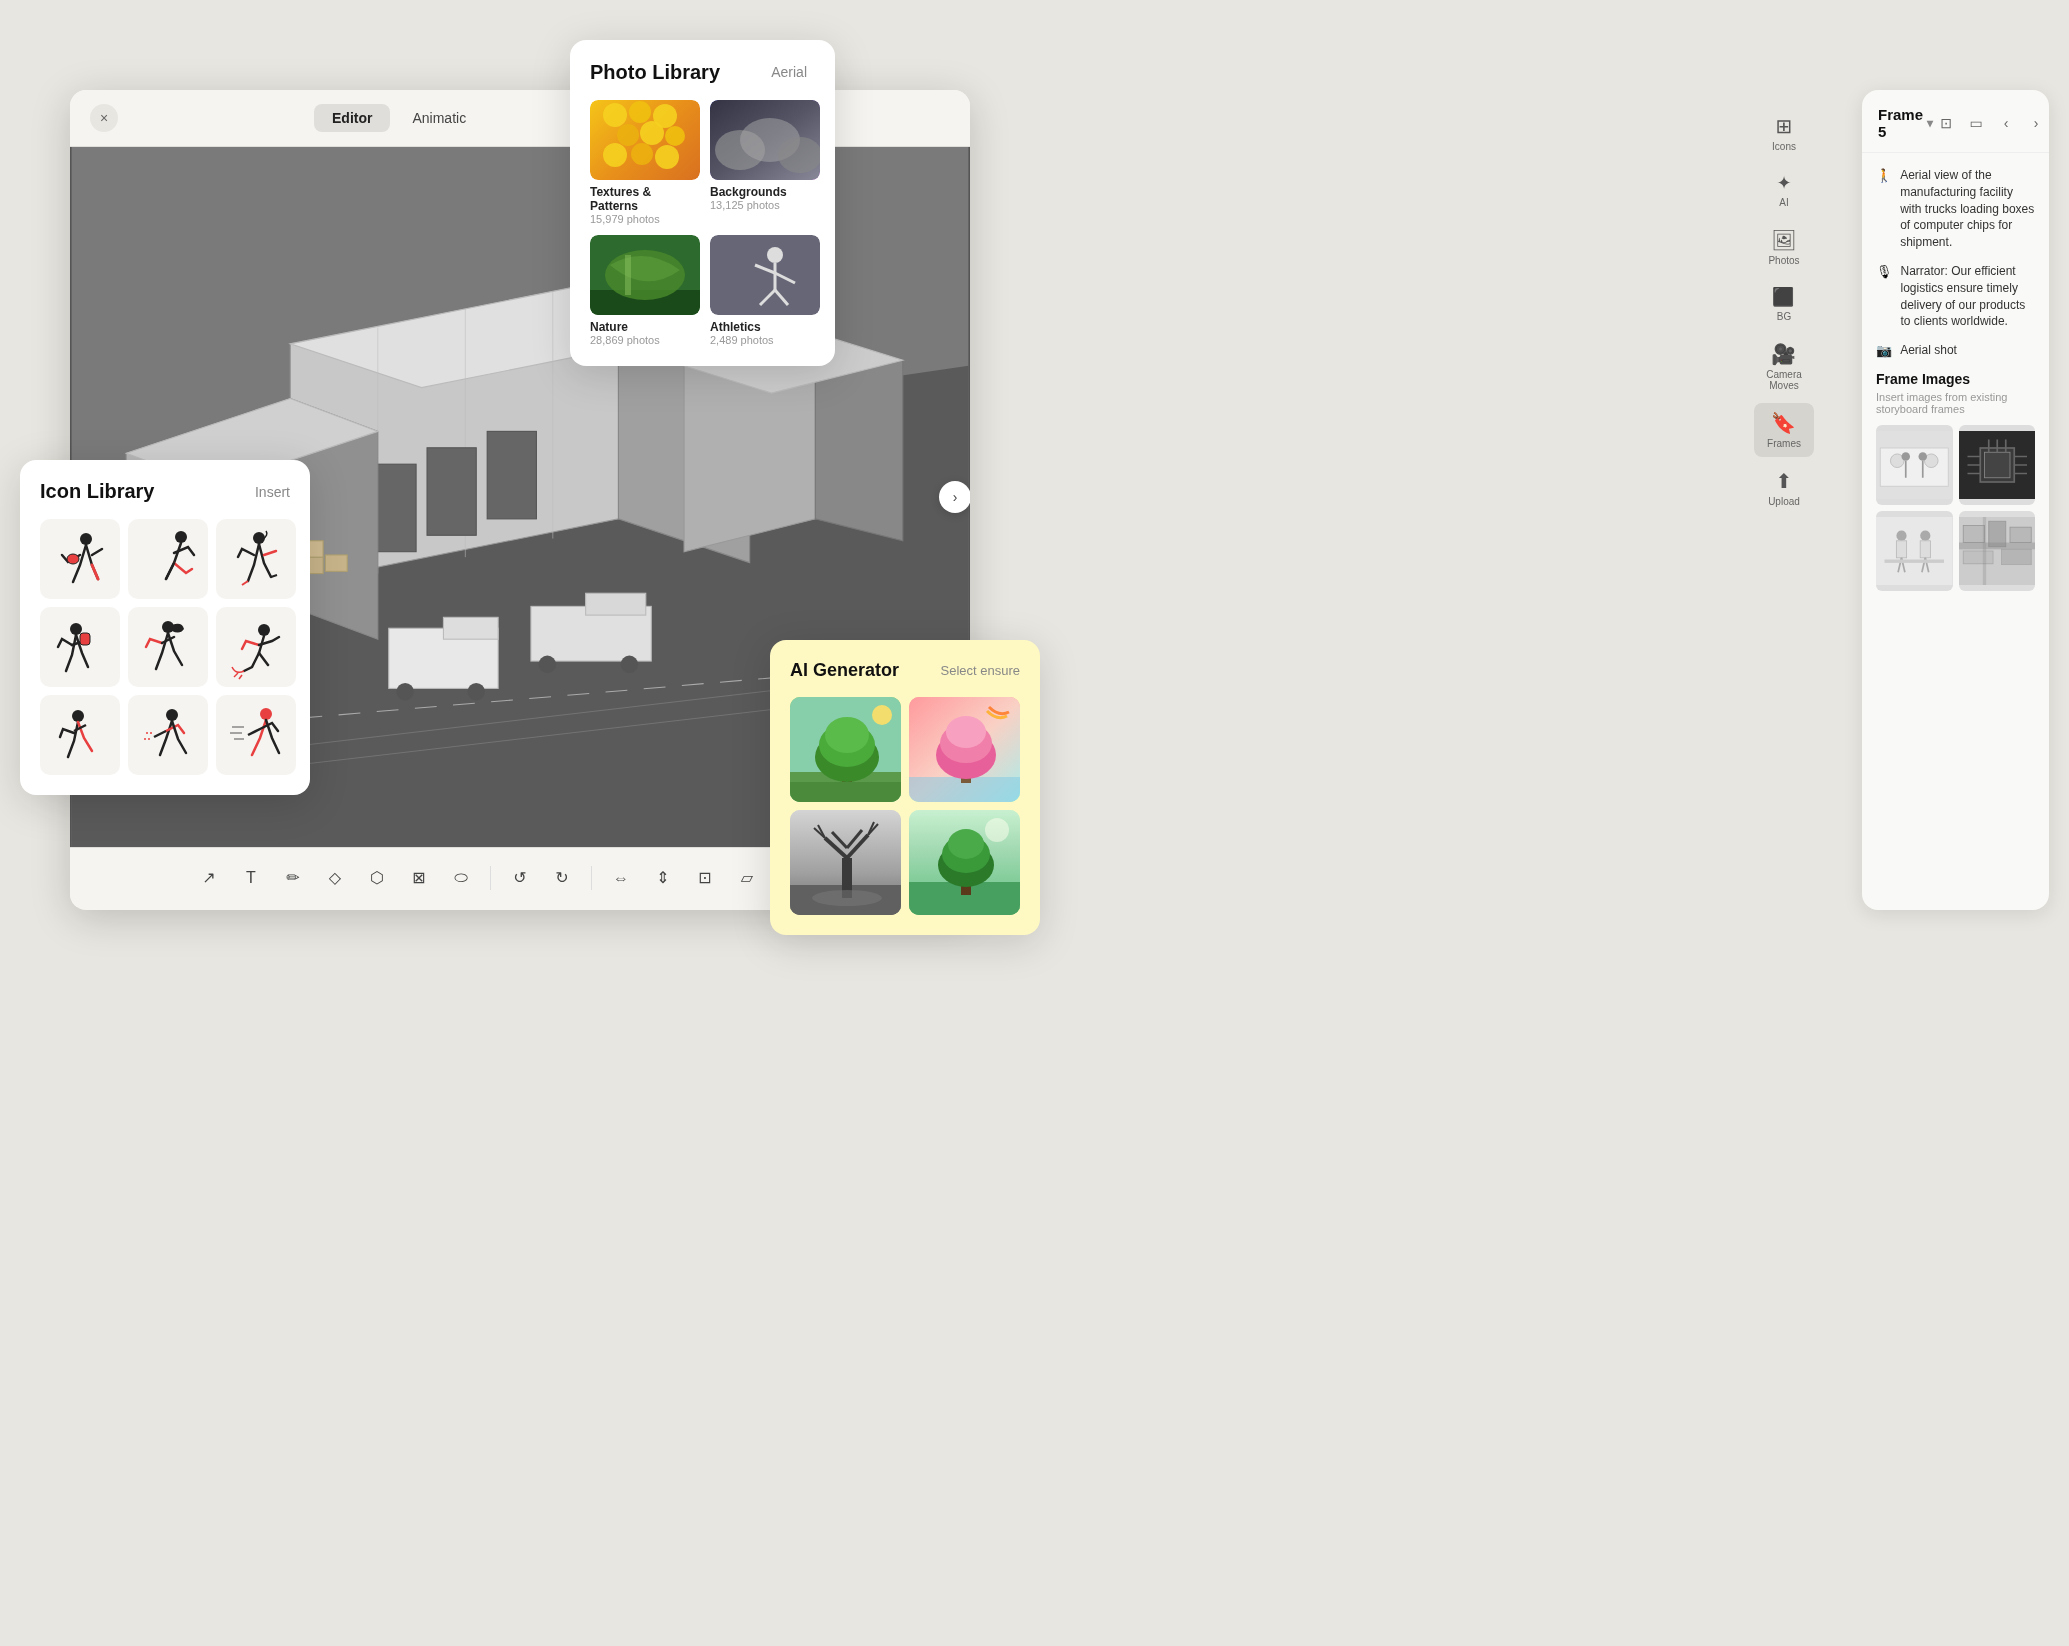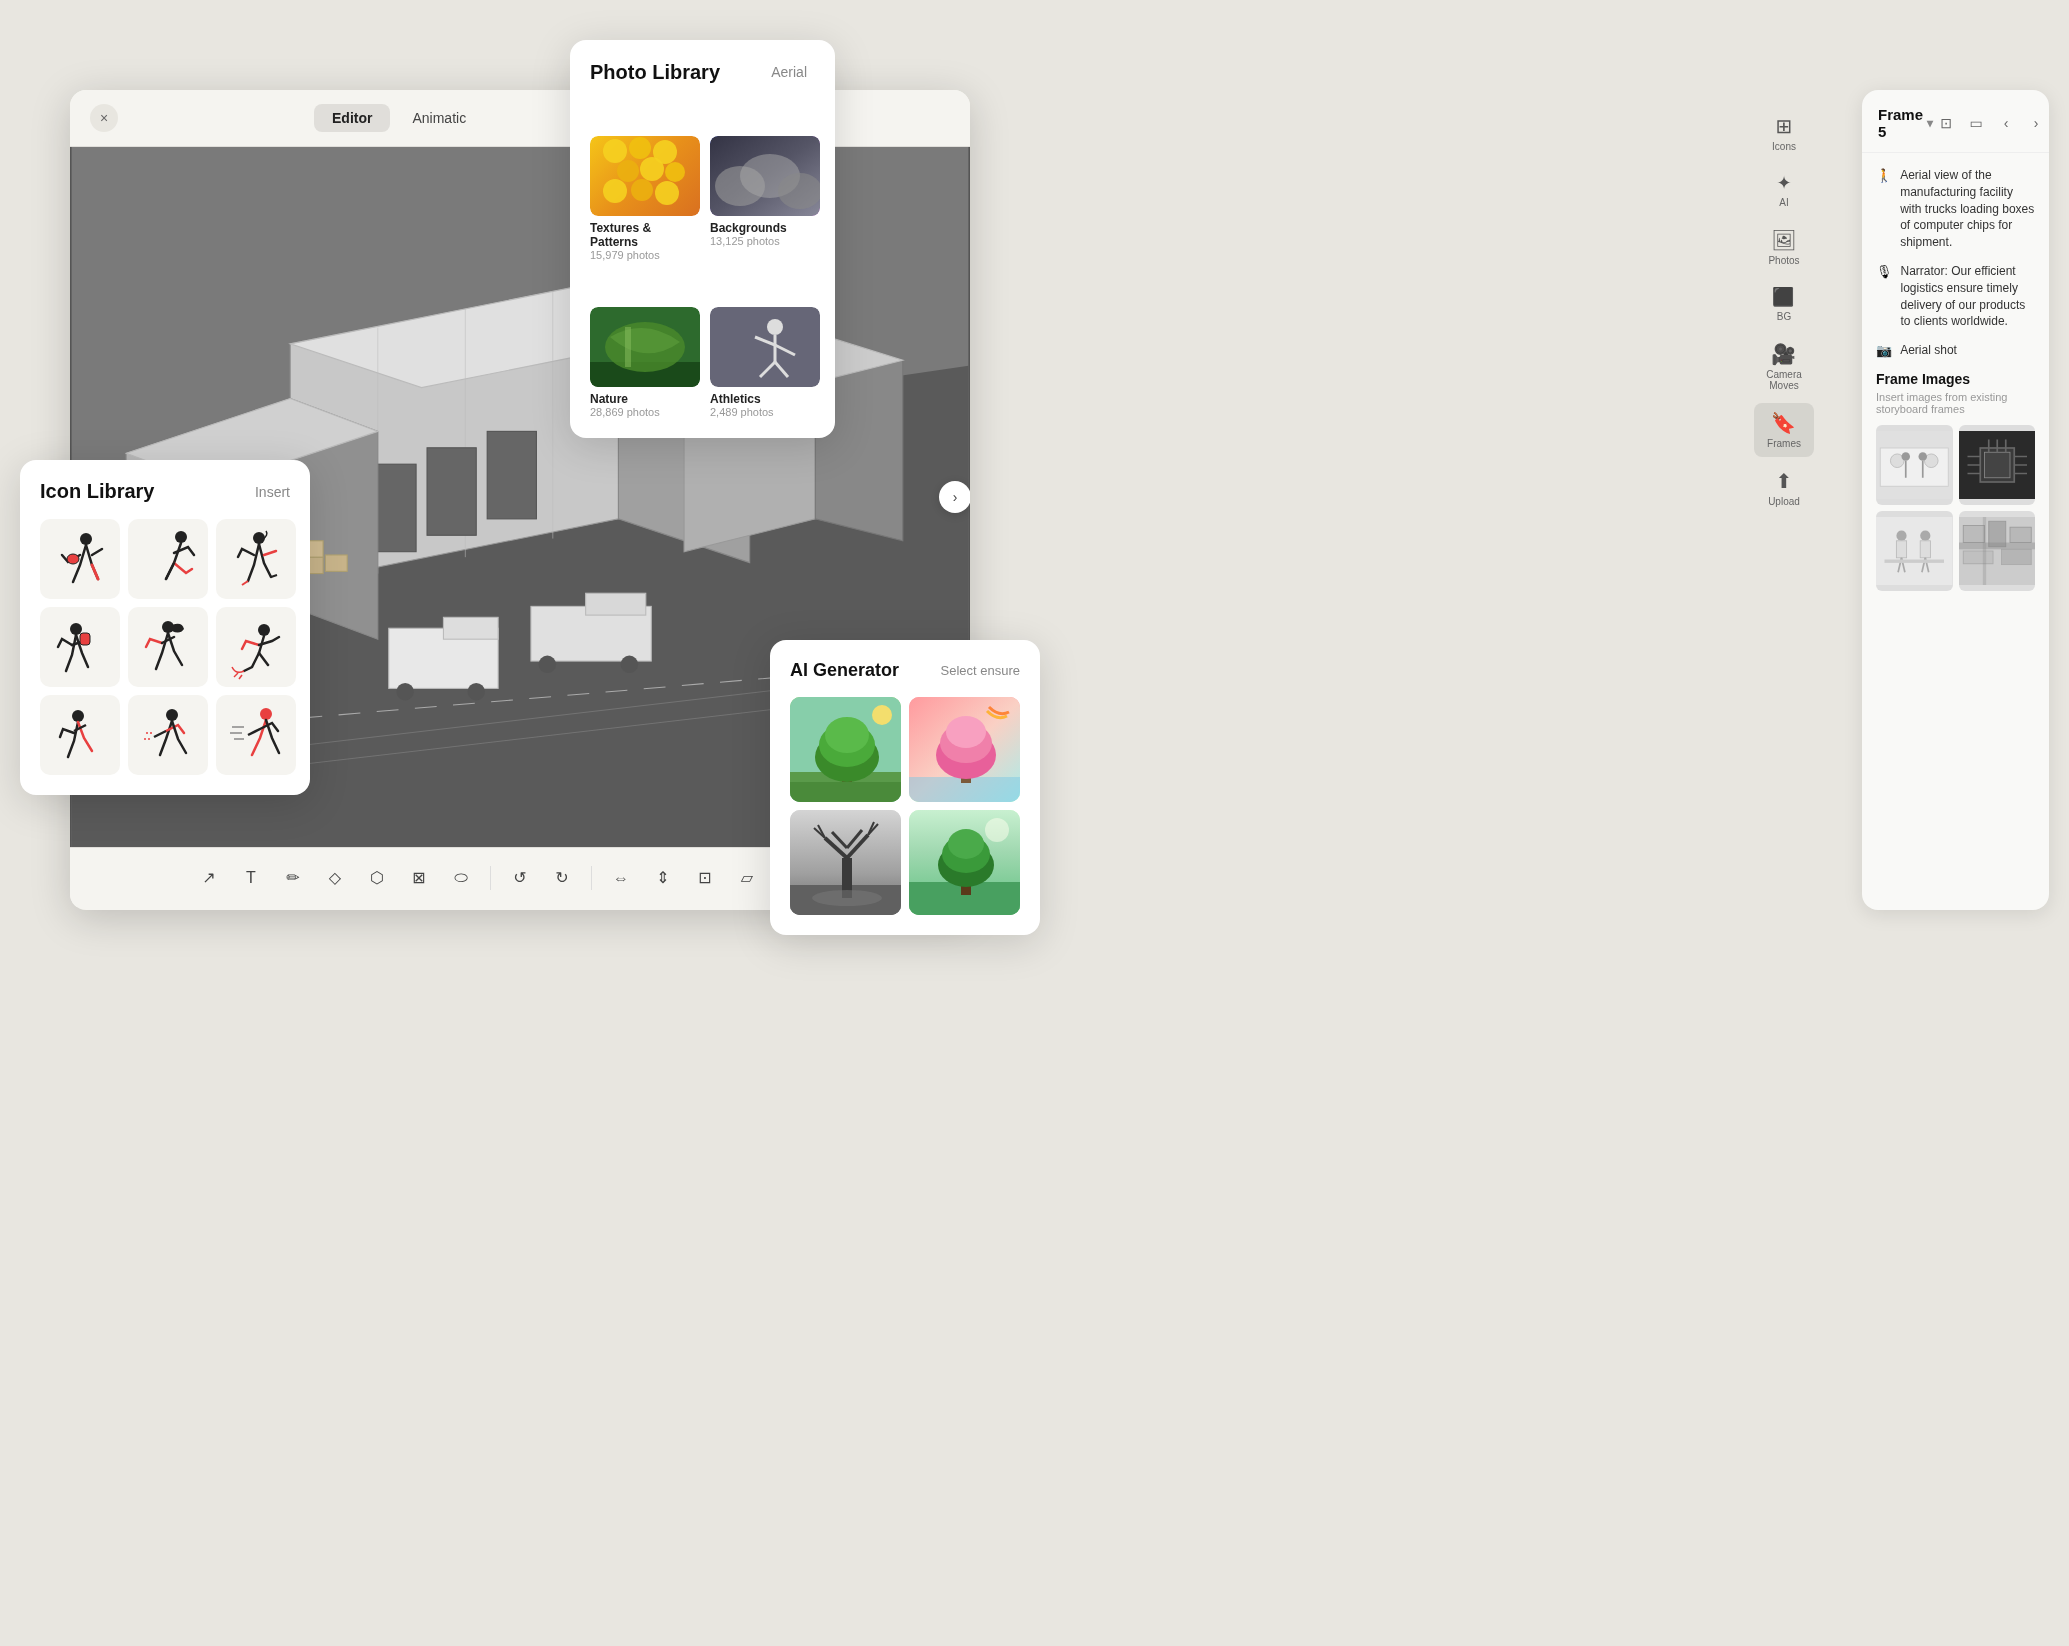--- a/index.html
+++ b/index.html
@@ -202,21 +202,20 @@
       padding: 4px 8px;
       border-radius: 6px;
     }
     .photo-grid {
       display: grid;
       grid-template-columns: 1fr 1fr;
       gap: 10px;
     }
     .photo-category {
       cursor: pointer;
-      margin-top: 36px;
     }
     .photo-thumb {
       width: 100%; height: 80px;
       border-radius: 8px;
       overflow: hidden;
       margin-bottom: 5px;
     }
     .photo-cat-name {
       font-size: 12px;
       font-weight: 600;
@@ -269,21 +268,21 @@
       font-size: 32px;
       overflow: hidden;
     }
 
     
     .ai-generator-panel {
       position: absolute;
       top: 640px;
       left: 770px;
       width: 270px;
-      background: #ffffff;
+      background: #fef9c3;
       border-radius: 16px;
       box-shadow: 0 8px 40px rgba(0,0,0,0.15);
       padding: 20px;
       z-index: 10;
     }
     .ai-panel-header {
       display: flex;
       justify-content: space-between;
       align-items: center;
       margin-bottom: 16px;

